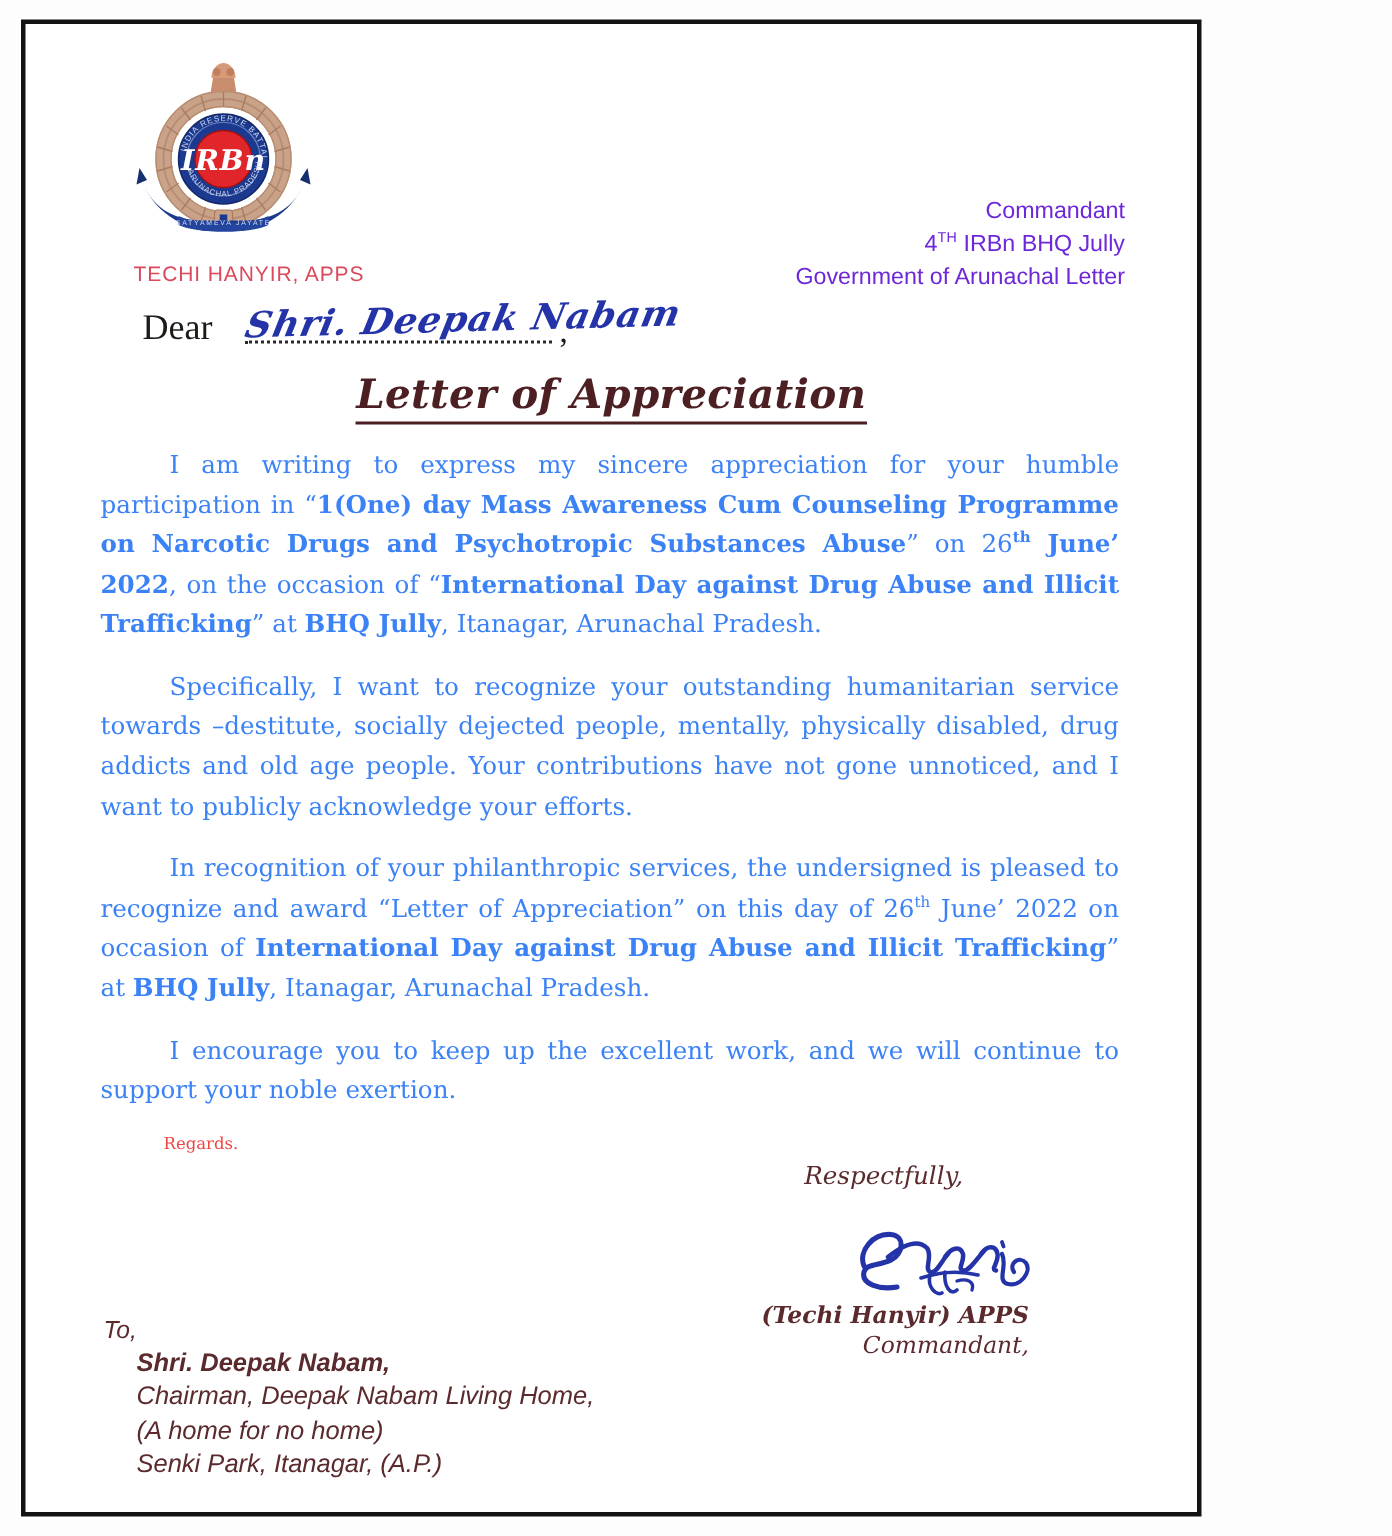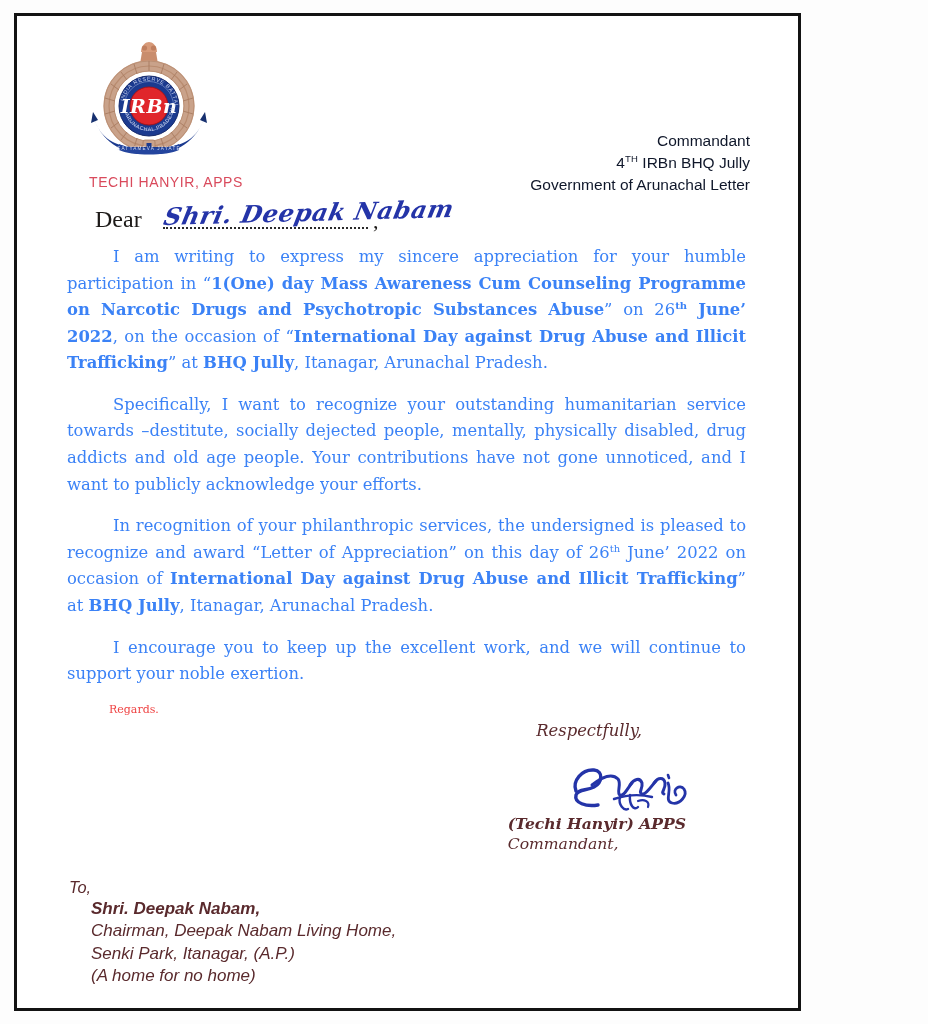--- a/index.html
+++ b/index.html
@@ -69,21 +69,21 @@
   }
 
   .office-block {
     position: absolute;
     right: 22px;
     top: 96px;
     text-align: right;
     font-family: "Liberation Sans", sans-serif;
     font-size: 15.5px;
     line-height: 1.42;
-    color: #0f172a;
+    color: #6d28d9;
     white-space: nowrap;
   }
   .office-block sup {
     font-size: 9.5px;
     vertical-align: super;
     letter-spacing: 0.2px;
   }
 
   
   .ref-row {
@@ -218,21 +218,21 @@
     right: 74px;
     top: 58px;
     width: 130px;
     height: 58px;
   }
   .signature svg { display: block; }
   .sign-block {
     position: absolute;
     right: 86px;
     top: 110px;
-    text-align: left;
+    text-align: right;
     font-family: "DejaVu Serif", serif;
     font-style: italic;
     font-size: 15.6px;
     line-height: 1.36;
     color: #5a2a2d;
     white-space: nowrap;
   }
   .sign-block .sign-name { font-weight: bold; }
 
   
@@ -349,20 +349,23 @@
       </div>
 
 
       <div class="salutation-row">
         <span class="salutation-label">Dear</span>
         <span class="dots"></span>
         <span class="hand-name">Shri. Deepak Nabam</span>
         <span class="hand-comma">,</span>
       </div>
 
+      <div class="title-wrap">
+        <span class="doc-title">Letter of Appreciation</span>
+      </div>
 
       <div class="body-block" id="body-block">
           <p class="para"><span>I am writing to express my sincere appreciation for your humble participation in “</span><span style="font-weight: bold;">1(One) day Mass Awareness Cum Counseling Programme on Narcotic Drugs and Psychotropic Substances Abuse</span><span>” on 26</span><sup style="font-weight: bold;">th</sup><span style="font-weight: bold;"> June’ 2022</span><span>, on the occasion of  “</span><span style="font-weight: bold;">International Day against Drug Abuse and Illicit Trafficking</span><span>” at </span><span style="font-weight: bold;">BHQ Jully</span><span>, Itanagar, Arunachal Pradesh.</span></p>
           <p class="para"><span>Specifically, I want to recognize your outstanding humanitarian service towards –destitute, socially dejected people, mentally, physically disabled, drug addicts and old age people. Your contributions have not gone unnoticed, and I want to publicly acknowledge your efforts.</span></p>
           <p class="para"><span>In recognition of your philanthropic services, the undersigned is pleased to recognize and award “Letter of Appreciation” on this day of 26</span><sup>th</sup><span> June’ 2022 on occasion of </span><span style="font-weight: bold;">International Day against Drug Abuse and Illicit Trafficking</span><span>” at </span><span style="font-weight: bold;">BHQ Jully</span><span>, Itanagar, Arunachal Pradesh.</span></p>
           <p class="para"><span>I encourage you to keep up the excellent work, and we will continue to support your noble exertion.</span></p>
         </div>
 
       <div class="signoff">
         <div class="regards">Regards.</div>
@@ -392,20 +395,20 @@
           <div>Commandant,</div>
 
         </div>
       </div>
 
       <div class="address-block">
         <div class="address-to">To,</div>
         <div class="address-lines" id="address-lines">
             <div class="recipient">Shri. Deepak Nabam,</div>
             <div>Chairman, Deepak Nabam Living Home,</div>
+            <div>(A home for no home)</div>
             <div>Senki Park, Itanagar, (A.P.)</div>
-            <div>(A home for no home)</div>
           </div>
       </div>
 
     </div>
   </div>
 </div>
 
 </body></html>

